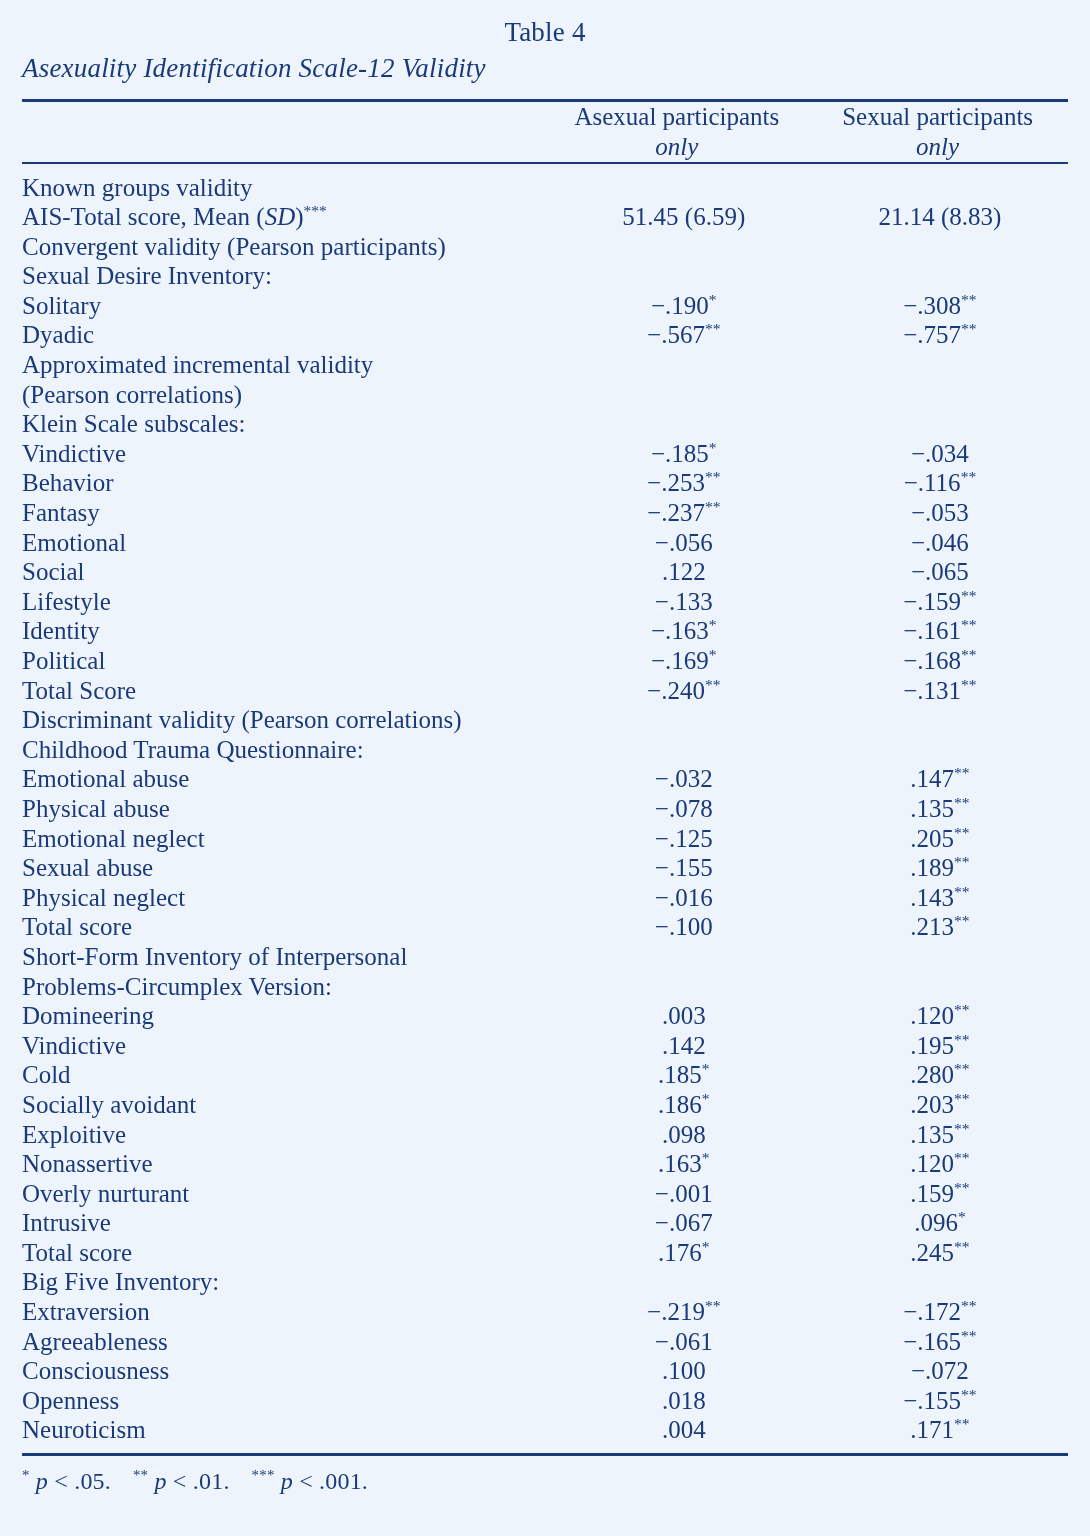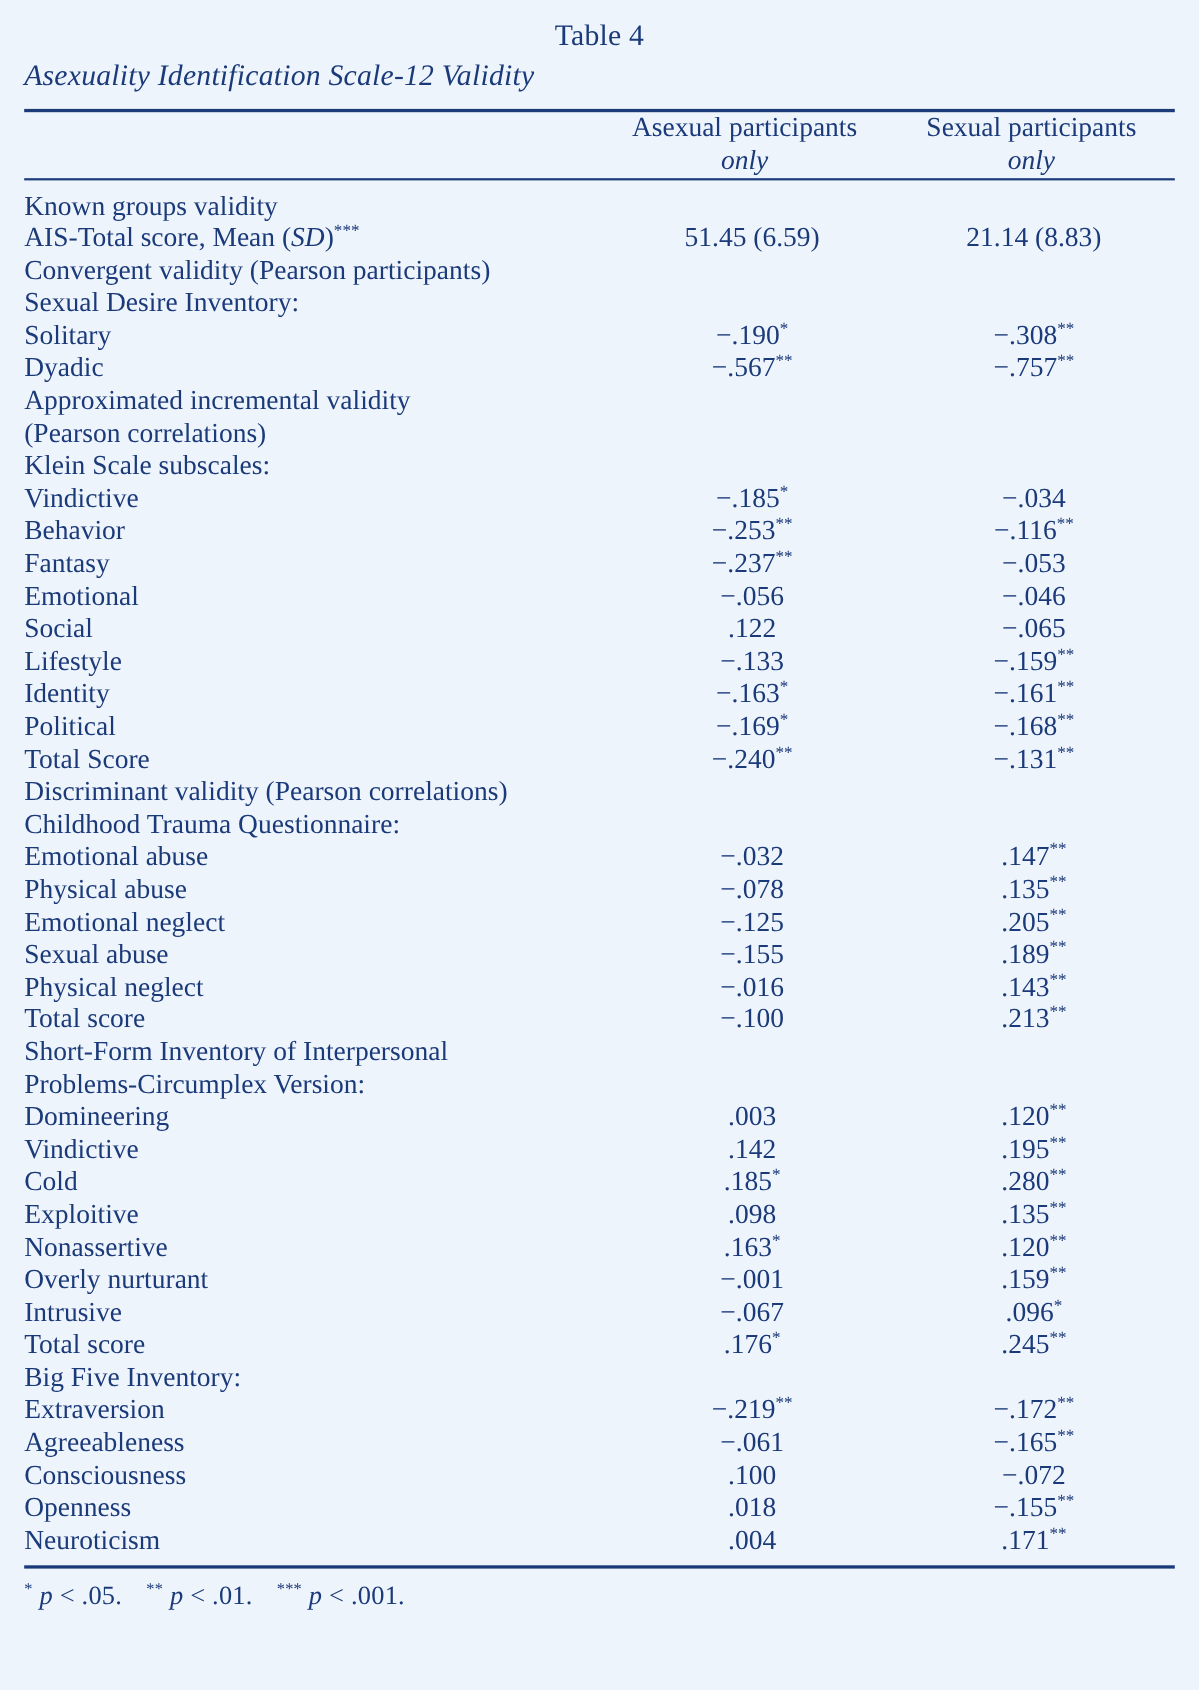--- a/index.html
+++ b/index.html
@@ -278,20 +278,25 @@
           <td class="lvl2">Vindictive</td>
           <td class="val">.142</td>
           <td class="val">.195<sup>**</sup></td>
         </tr>
         <tr>
           <td class="lvl2">Cold</td>
           <td class="val">.185<sup>*</sup></td>
           <td class="val">.280<sup>**</sup></td>
         </tr>
         <tr>
+          <td class="lvl2">Socially avoidant</td>
+          <td class="val">.186<sup>*</sup></td>
+          <td class="val">.203<sup>**</sup></td>
+        </tr>
+        <tr>
           <td class="lvl2">Exploitive</td>
           <td class="val">.098</td>
           <td class="val">.135<sup>**</sup></td>
         </tr>
         <tr>
           <td class="lvl2">Nonassertive</td>
           <td class="val">.163<sup>*</sup></td>
           <td class="val">.120<sup>**</sup></td>
         </tr>
         <tr>

